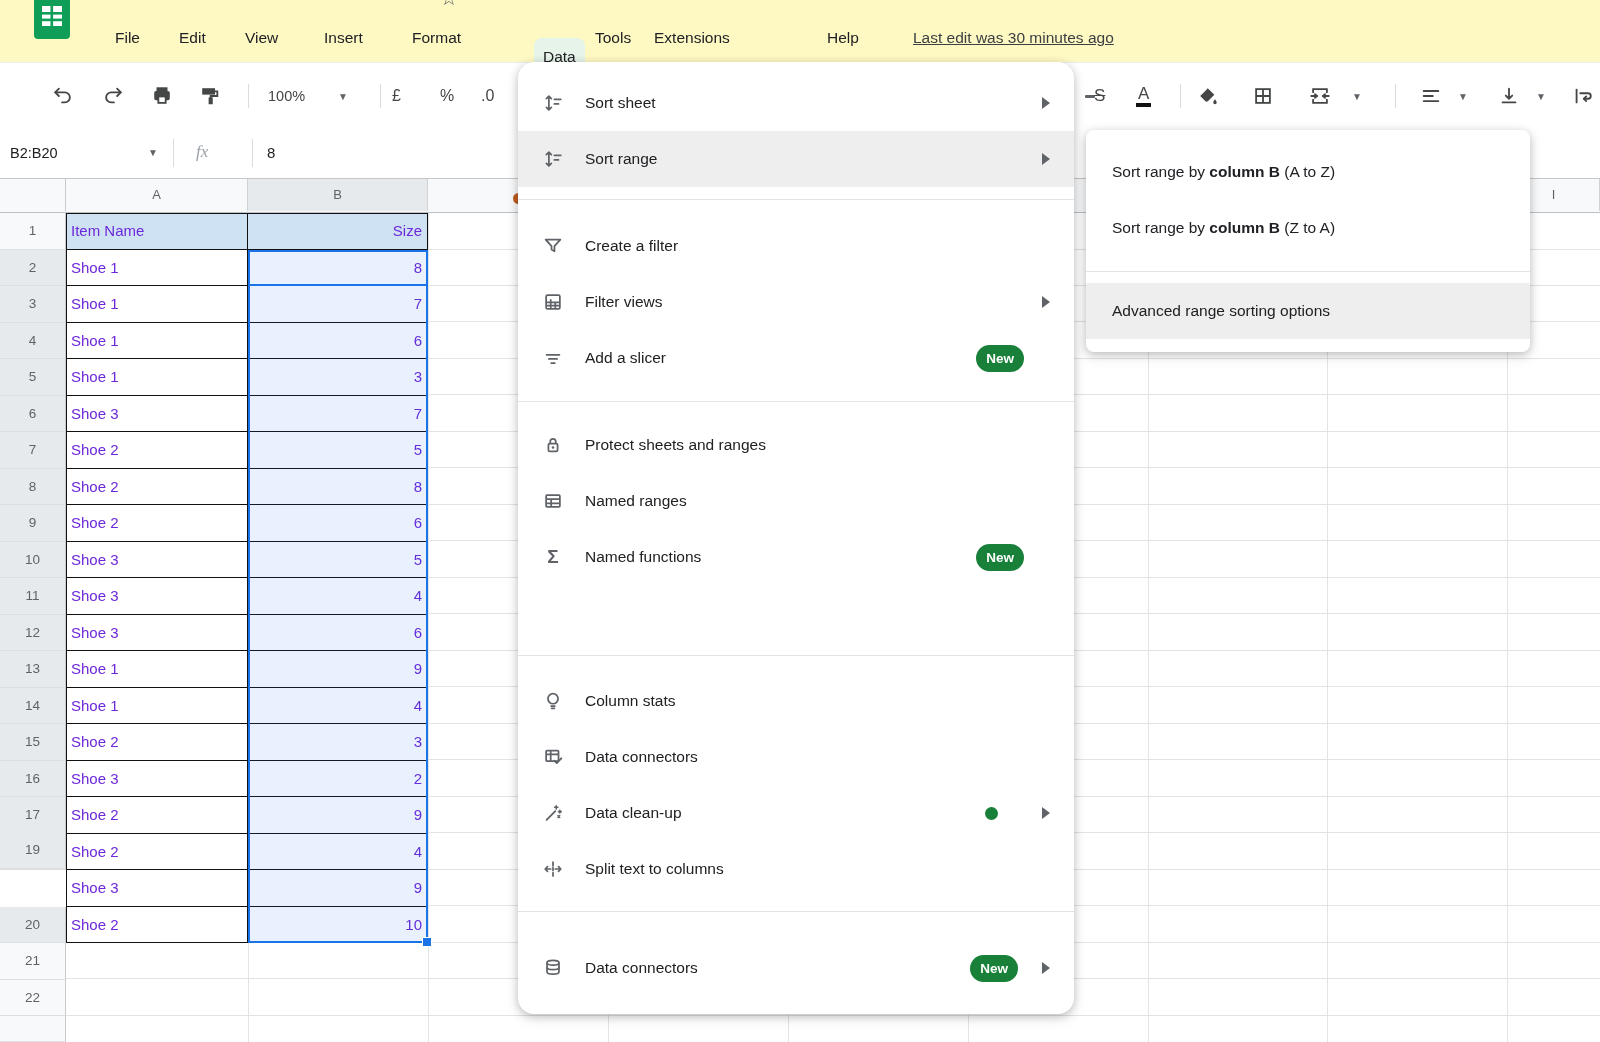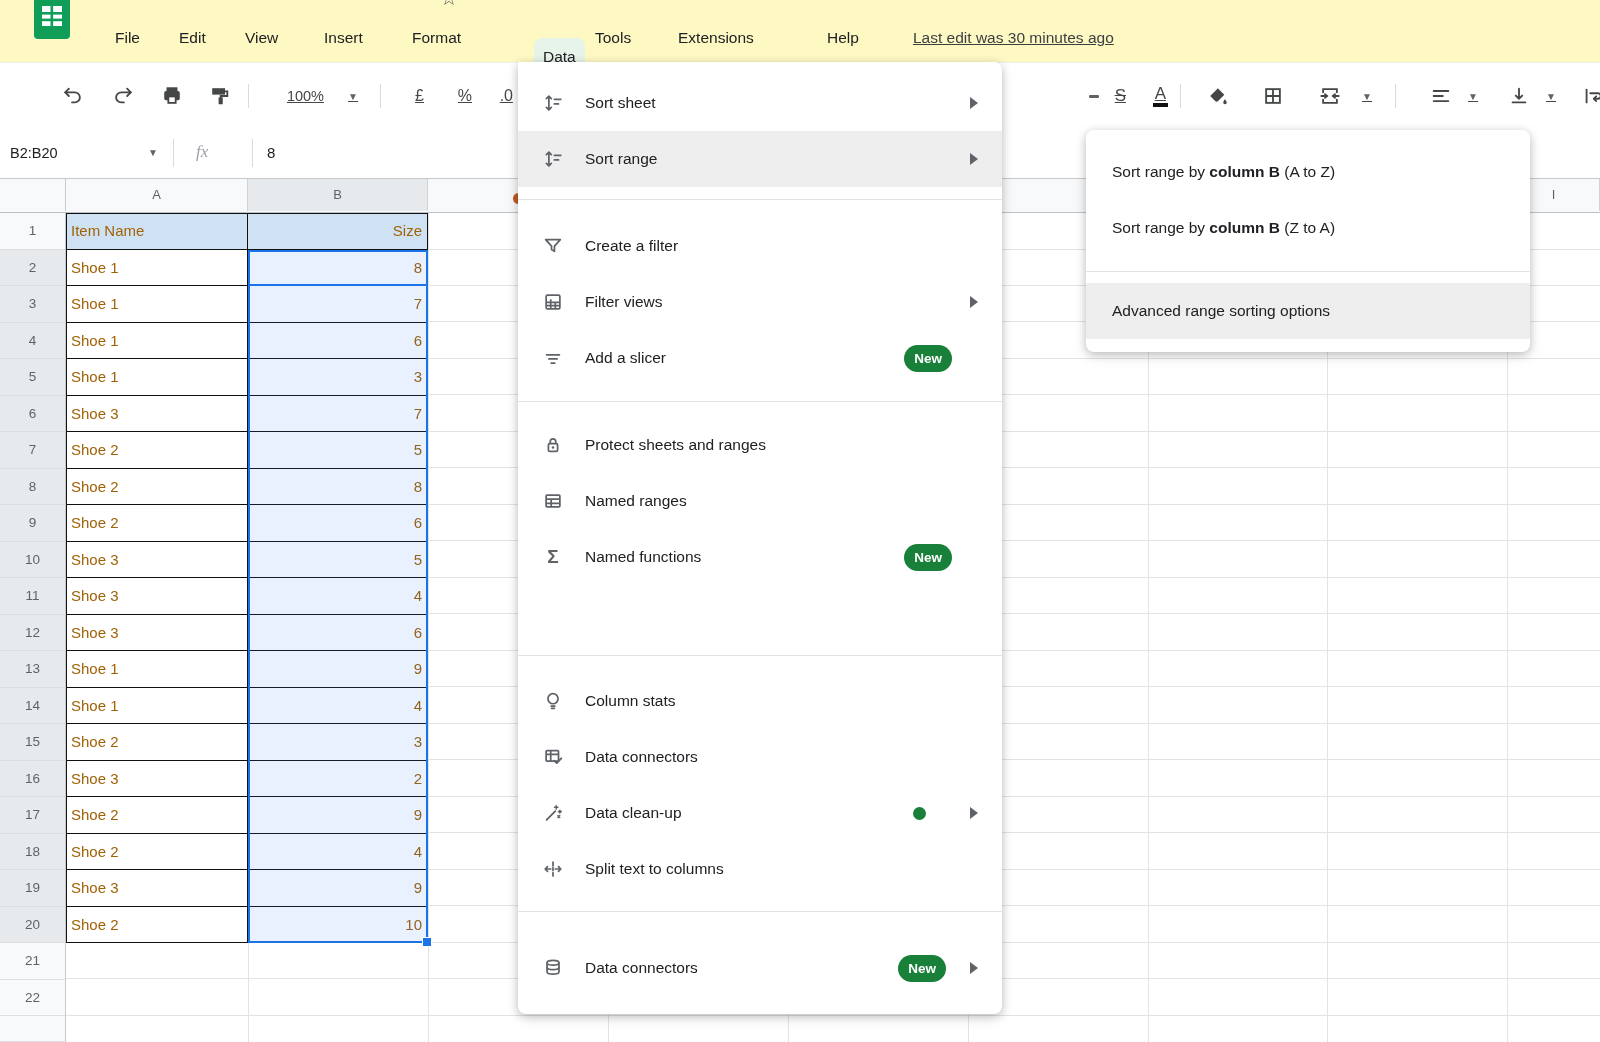--- a/index.html
+++ b/index.html
@@ -12,21 +12,21 @@
   .star{position:absolute;left:440px;top:-14px;font-size:20px;color:#5f6368;}
   .menubar-item{position:absolute;top:22px;height:32px;line-height:32px;font-size:15.5px;color:#202124;
                 padding:0 9px;transform:translateX(-9px);border-radius:6px;cursor:default;}
   .menubar-item.active{background:#e6f4ea;border-radius:8px 8px 0 0;top:14px;height:48px;line-height:38px;}
   .last-edit{position:absolute;left:913px;top:22px;height:32px;line-height:32px;font-size:15.5px;
              color:#3c4043;text-decoration:underline;}
 
   
   .toolbar{position:absolute;left:0;top:62px;width:1600px;height:66px;background:#fff;
            border-top:1px solid #eceff1;border-bottom:1px solid #e8eaed;z-index:3;}
-  .tb{position:absolute;top:0;height:66px;display:flex;align-items:center;justify-content:flex-end;color:#444746;text-decoration:underline;}
+  .tb{position:absolute;top:0;height:66px;display:flex;align-items:center;justify-content:flex-start;color:#444746;}
   .tb svg{display:block;}
   .tb-divider{position:absolute;top:21px;width:1px;height:24px;background:#dadce0;}
   .tb-caret{font-size:10px;color:#5f6368;}
   .tb-text{font-size:16px;color:#444746;}
   .strike{font-size:17px;color:#444746;text-decoration:line-through;font-weight:500;}
   .textcolor{font-size:17px;color:#444746;font-weight:500;border-bottom:4px solid #111;line-height:17px;padding:0 2px 1px 2px;}
 
   
   .fxbar{position:absolute;left:0;top:128px;width:1600px;height:50px;background:#fff;
          border-bottom:1px solid #c7c7c7;z-index:3;}
@@ -51,21 +51,21 @@
   .gridbg{position:absolute;left:66px;top:35px;width:1534px;height:829px;
           background-image:
             repeating-linear-gradient(to bottom, transparent 0px, transparent 35.5px, #e2e3e3 35.5px, #e2e3e3 36.5px),
             linear-gradient(#e2e3e3,#e2e3e3),linear-gradient(#e2e3e3,#e2e3e3),linear-gradient(#e2e3e3,#e2e3e3),
             linear-gradient(#e2e3e3,#e2e3e3),linear-gradient(#e2e3e3,#e2e3e3),linear-gradient(#e2e3e3,#e2e3e3),
             linear-gradient(#e2e3e3,#e2e3e3),linear-gradient(#e2e3e3,#e2e3e3);
           background-repeat:repeat, no-repeat,no-repeat,no-repeat,no-repeat,no-repeat,no-repeat,no-repeat,no-repeat;
           background-position:0 0, 182px 0,362px 0,542px 0,722px 0,902px 0,1082px 0,1261px 0,1441px 0;
           background-size:100% 100%, 1px 100%,1px 100%,1px 100%,1px 100%,1px 100%,1px 100%,1px 100%,1px 100%;}
   .cell{position:absolute;box-sizing:border-box;background:#fff;border-right:1px solid #111;border-bottom:1px solid #111;
-        font-size:15px;color:#a16207;overflow:hidden;white-space:nowrap;}
+        font-size:15px;color:#6d28d9;overflow:hidden;white-space:nowrap;}
   .cell.hdr{background:#cfe2f3;}
   .cell.colA{padding-left:5px;text-align:left;}
   .cell.colB{padding-right:5px;text-align:right;}
   .table-frame{position:absolute;border-left:1px solid #111;border-top:1px solid #111;box-sizing:border-box;pointer-events:none;}
   .sel-overlay{position:absolute;box-sizing:border-box;border:2px solid #1a73e8;background:rgba(26,115,232,0.10);z-index:4;}
   .active-cell{position:absolute;box-sizing:border-box;border:2px solid #1a73e8;z-index:4;}
   .fill-handle{position:absolute;width:8px;height:8px;background:#1a73e8;border:1.5px solid #fff;box-sizing:content-box;z-index:5;}
 
   .orange-dot{position:absolute;width:11px;height:11px;border-radius:50%;background:#c05c20;z-index:6;}
 
@@ -104,21 +104,21 @@
 
     <div class="star">☆</div>
     <div id="menubar">
         <div class="menubar-item" style="left:115px;">File</div>
         <div class="menubar-item" style="left:179px;">Edit</div>
         <div class="menubar-item" style="left:245px;">View</div>
         <div class="menubar-item" style="left:324px;">Insert</div>
         <div class="menubar-item" style="left:412px;">Format</div>
         <div class="menubar-item active" style="left:543px;margin-top:24px;">Data</div>
         <div class="menubar-item" style="left:595px;">Tools</div>
-        <div class="menubar-item" style="left:678px;">Extensions</div>
+        <div class="menubar-item" style="left:654px;">Extensions</div>
         <div class="menubar-item" style="left:827px;">Help</div>
       </div>
     <div class="last-edit">Last edit was 30 minutes ago</div>
   </div>
 
   <div class="toolbar">
     <div class="tb" style="left:52px;width:32px;">
       <svg width="22" height="22" viewBox="0 0 24 24" fill="none" stroke="#444746" stroke-width="2" stroke-linecap="round" stroke-linejoin="round">
           <path d="M7.5 4 L3.5 8 l4 4"></path>
           <path d="M3.5 8 H14 a5.5 5.5 0 0 1 0 11 h-3"></path>
@@ -251,21 +251,21 @@
         <div class="rowheader sel" style="top:327px;height:36.5px;line-height:36.5px;">9</div>
         <div class="rowheader sel" style="top:363.5px;height:36.5px;line-height:36.5px;">10</div>
         <div class="rowheader sel" style="top:400px;height:36.5px;line-height:36.5px;">11</div>
         <div class="rowheader sel" style="top:436.5px;height:36.5px;line-height:36.5px;">12</div>
         <div class="rowheader sel" style="top:473px;height:36.5px;line-height:36.5px;">13</div>
         <div class="rowheader sel" style="top:509.5px;height:36.5px;line-height:36.5px;">14</div>
         <div class="rowheader sel" style="top:546px;height:36.5px;line-height:36.5px;">15</div>
         <div class="rowheader sel" style="top:582.5px;height:36.5px;line-height:36.5px;">16</div>
         <div class="rowheader sel" style="top:619px;height:36.5px;line-height:36.5px;">17</div>
         <div class="rowheader sel" style="top:655.5px;height:36.5px;line-height:36.5px;">18</div>
-        <div class="rowheader sel" style="top:692px;height:36.5px;line-height:36.5px;">19</div>
+        <div class="rowheader sel" style="top:654px;height:36.5px;line-height:36.5px;">19</div>
         <div class="rowheader sel" style="top:728.5px;height:36.5px;line-height:36.5px;">20</div>
         <div class="rowheader" style="top:765px;height:36.5px;line-height:36.5px;">21</div>
         <div class="rowheader" style="top:801.5px;height:36.5px;line-height:36.5px;">22</div>
         <div class="rowheader" style="top:838px;height:26px;"></div>
       </div>
     <div id="cells">
         <div class="cell hdr colA" style="left:66px;top:35px;width:182px;height:36.5px;line-height:35.5px;">Item Name</div>
         <div class="cell hdr colB" style="left:248px;top:35px;width:180px;height:36.5px;line-height:35.5px;">Size</div>
         <div class="cell colA" style="left:66px;top:71.5px;width:182px;height:36.5px;line-height:35.5px;">Shoe 1</div>
         <div class="cell colB" style="left:248px;top:71.5px;width:180px;height:36.5px;line-height:35.5px;">8</div>
@@ -309,21 +309,21 @@
       </div>
     <div id="sel-layer">
         <div class="sel-overlay" style="left:248px;top:71.5px;width:180px;height:693.5px;"></div>
         <div class="active-cell" style="left:248px;top:71.5px;width:180px;height:36.5px;"></div>
         <div class="fill-handle" style="left:422px;top:759px;"></div>
       </div>
   </div>
 
   <div class="orange-dot" style="left:513px;top:193px;"></div>
 
-  <div class="menu-panel" style="left:518px;top:62px;width:484px;height:952px;" id="data-menu">
+  <div class="menu-panel" style="left:518px;top:62px;width:556px;height:952px;border-radius:16px;" id="data-menu">
       <div class="menu-item" style="top:13px;">
         <div class="mi-icon">
           <svg width="22" height="22" viewBox="0 0 24 24" fill="none" stroke="#5f6368" stroke-width="1.9" stroke-linecap="round" stroke-linejoin="round">
             <path d="M7.5 4.5 v15 M4.8 7.2 L7.5 4.5 l2.7 2.7 M4.8 16.8 L7.5 19.5 l2.7-2.7"></path>
             <path d="M13.5 8 h7 M13.5 13 h4.5"></path>
           </svg>
         </div>
         <div class="mi-label">Sort sheet</div>
         <div class="mi-arrow"></div>
       </div>

